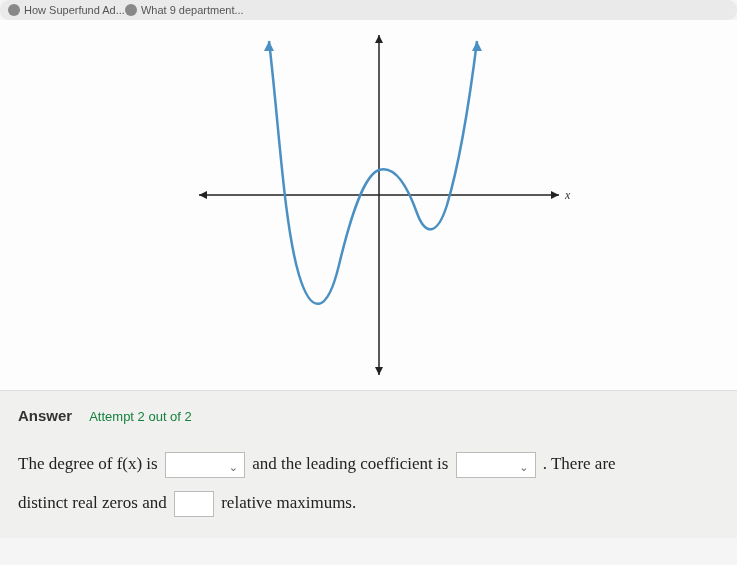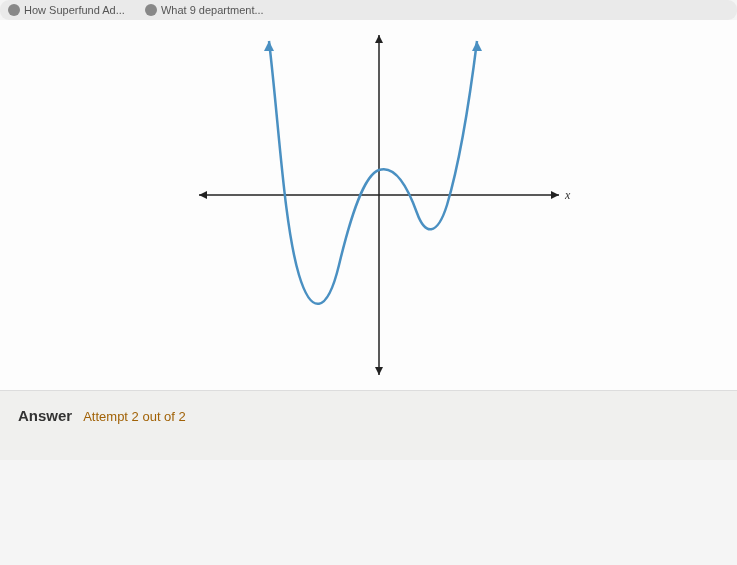--- a/index.html
+++ b/index.html
@@ -6,21 +6,20 @@
     body {
       width: 737px;
       height: 565px;
       background: #f5f5f5;
       font-family: Georgia, 'Times New Roman', serif;
       position: relative;
       overflow: hidden;
     }
     .tabs {
       display: flex;
-      gap: 20px;
       padding: 4px 8px;
       font-family: Arial, sans-serif;
       font-size: 11px;
       color: #555;
       background: #eaeaea;
       border-radius: 9px;
     }
     .tab {
       display: flex;
       align-items: center;
@@ -46,33 +45,33 @@
       display: block;
     }
     .answer-section {
       padding: 16px 18px;
       background: #f0f0ee;
       border-top: 1px solid #ddd;
     }
     .answer-header {
       display: flex;
       align-items: baseline;
-      gap: 11px;
+      gap: 17px;
       margin-bottom: 20px;
     }
     .answer-label {
       font-family: Arial, sans-serif;
       font-weight: bold;
       font-size: 15px;
       color: #333;
     }
     .attempt-label {
       font-family: Arial, sans-serif;
       font-size: 13px;
-      color: #a16207;
+      color: #15803d;
     }
     .question-text {
       font-size: 17px;
       color: #222;
       line-height: 2.3;
     }
     .dropdown {
       display: inline-block;
       min-width: 80px;
       height: 26px;
@@ -136,13 +135,24 @@
     <polygon points="110,16 105,26 115,26" fill="#4a90c2"></polygon>
     <polygon points="318,16 313,26 323,26" fill="#4a90c2"></polygon>
   </svg>
 </div>
 
 <div class="answer-section">
   <div class="answer-header">
     <span class="answer-label">Answer</span>
     <span class="attempt-label">Attempt 2 out of 2</span>
   </div>
+  <div class="question-text">
+    <span>The degree of f(x) is</span>
+    <span class="dropdown"></span>
+    <span>and the leading coefficient is</span>
+    <span class="dropdown"></span>
+    <span>. There are</span>
+    <br>
+    <span>distinct real zeros and</span>
+    <span class="textbox"></span>
+    <span>relative maximums.</span>
+  </div>
 </div>
 
 </body></html>

